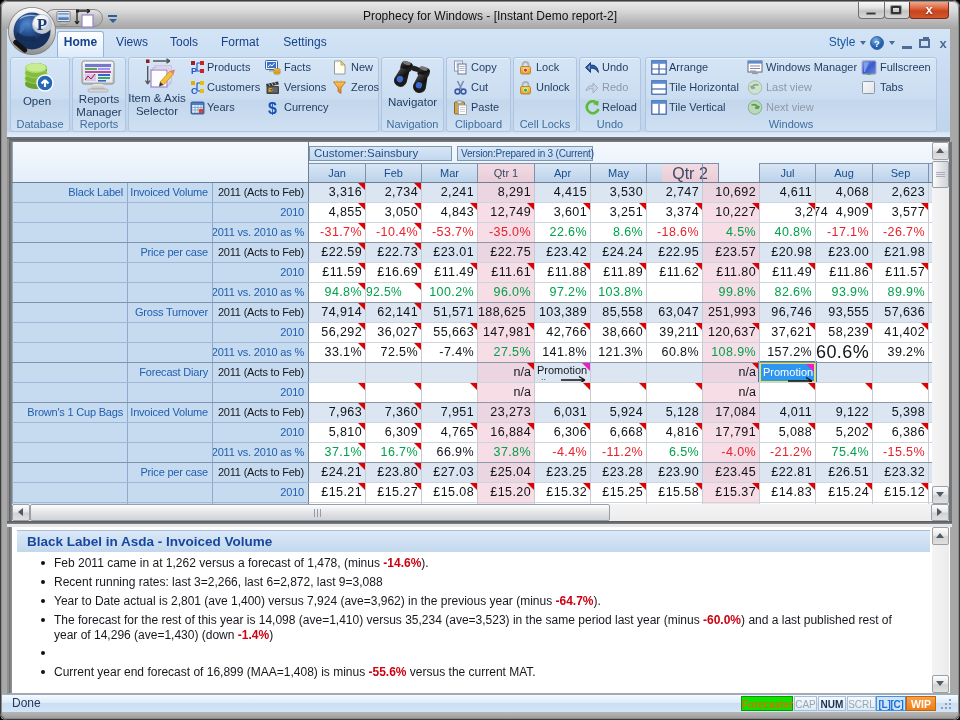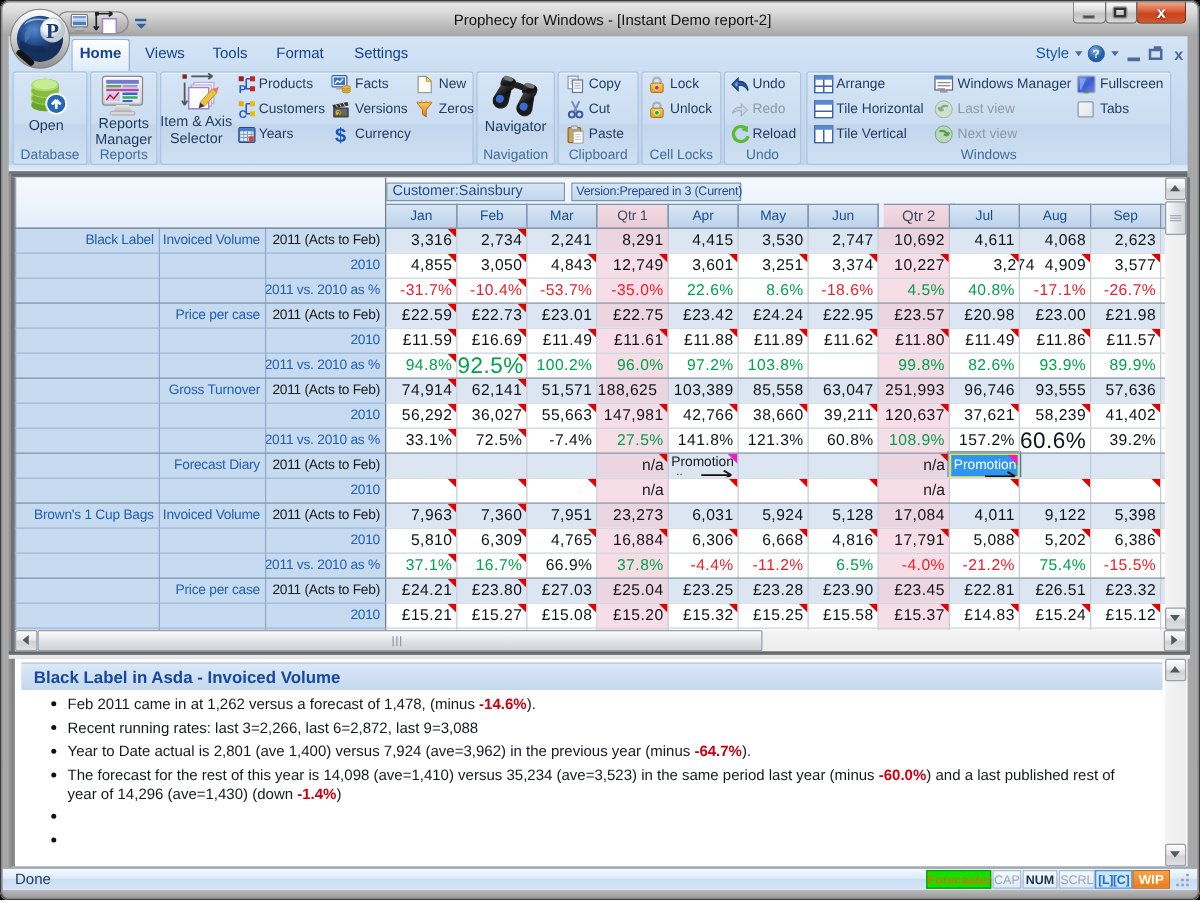--- a/index.html
+++ b/index.html
@@ -392,21 +392,21 @@
 <div style="position:absolute;left:0;top:0;width:920px;height:40px;background:linear-gradient(#f4f9fe,#e4eefa);"></div>
 <div style="position:absolute;left:297px;top:4px;width:143px;height:15px;background:linear-gradient(#d8e6f5,#c2d7ee);border:1px solid #8096ac;color:#1f4e8c;font-size:11.5px;line-height:13px;padding-left:4px;white-space:nowrap;">Customer:Sainsbury</div>
 <div style="position:absolute;left:445px;top:4px;width:136px;height:15px;background:linear-gradient(#d8e6f5,#c2d7ee);border:1px solid #8096ac;color:#1f4e8c;font-size:10px;line-height:13.5px;padding-left:3px;white-space:nowrap;letter-spacing:-0.2px;">Version:Prepared in 3 (Current)</div>
 <div style="position:absolute;left:297px;top:21px;width:57px;height:19px;background:linear-gradient(#d8e6f5,#bcd2ea);border-right:1px solid #7d93ad;border-top:1px solid #7d93ad;color:#174e8d;font-size:11px;text-align:center;line-height:19px;">Jan</div>
 <div style="position:absolute;left:354px;top:21px;width:56px;height:19px;background:linear-gradient(#d8e6f5,#bcd2ea);border-right:1px solid #7d93ad;border-top:1px solid #7d93ad;color:#174e8d;font-size:11px;text-align:center;line-height:19px;">Feb</div>
 <div style="position:absolute;left:410px;top:21px;width:56px;height:19px;background:linear-gradient(#d8e6f5,#bcd2ea);border-right:1px solid #7d93ad;border-top:1px solid #7d93ad;color:#174e8d;font-size:11px;text-align:center;line-height:19px;">Mar</div>
 <div style="position:absolute;left:466px;top:21px;width:57px;height:19px;background:linear-gradient(#f2dbe3,#e9ccd7);border-right:1px solid #7d93ad;border-top:1px solid #7d93ad;color:#3a4a63;font-size:11px;text-align:center;line-height:19px;">Qtr 1</div>
 <div style="position:absolute;left:523px;top:21px;width:56px;height:19px;background:linear-gradient(#d8e6f5,#bcd2ea);border-right:1px solid #7d93ad;border-top:1px solid #7d93ad;color:#174e8d;font-size:11px;text-align:center;line-height:19px;">Apr</div>
 <div style="position:absolute;left:579px;top:21px;width:56px;height:19px;background:linear-gradient(#d8e6f5,#bcd2ea);border-right:1px solid #7d93ad;border-top:1px solid #7d93ad;color:#174e8d;font-size:11px;text-align:center;line-height:19px;">May</div>
 <div style="position:absolute;left:635px;top:21px;width:56px;height:19px;background:linear-gradient(#d8e6f5,#bcd2ea);border-right:1px solid #7d93ad;border-top:1px solid #7d93ad;color:#174e8d;font-size:11px;text-align:center;line-height:19px;">Jun</div>
-<div style="position:absolute;left:695px;top:21px;width:57px;height:19px;background:linear-gradient(#f2dbe3,#e9ccd7);border-right:1px solid #7d93ad;border-top:1px solid #7d93ad;color:#3a4a63;font-size:12px;text-align:center;line-height:19px;">Qtr 2</div>
+<div style="position:absolute;left:650px;top:21px;width:57px;height:19px;background:linear-gradient(#f2dbe3,#e9ccd7);border-right:1px solid #7d93ad;border-top:1px solid #7d93ad;color:#3a4a63;font-size:16px;text-align:center;line-height:19px;">Qtr 2</div>
 <div style="position:absolute;left:748px;top:21px;width:56px;height:19px;background:linear-gradient(#d8e6f5,#bcd2ea);border-right:1px solid #7d93ad;border-top:1px solid #7d93ad;color:#174e8d;font-size:11px;text-align:center;line-height:19px;">Jul</div>
 <div style="position:absolute;left:804px;top:21px;width:57px;height:19px;background:linear-gradient(#d8e6f5,#bcd2ea);border-right:1px solid #7d93ad;border-top:1px solid #7d93ad;color:#174e8d;font-size:11px;text-align:center;line-height:19px;">Aug</div>
 <div style="position:absolute;left:861px;top:21px;width:56px;height:19px;background:linear-gradient(#d8e6f5,#bcd2ea);border-right:1px solid #7d93ad;border-top:1px solid #7d93ad;color:#174e8d;font-size:11px;text-align:center;line-height:19px;">Sep</div>
 <div style="position:absolute;left:917px;top:21px;width:3px;height:19px;background:#c9daee;border-top:1px solid #7d93ad;"></div>
 <div style="position:absolute;left:0;top:40px;width:920px;height:20px;background:#dce6f2;"></div>
 <div style="position:absolute;left:466px;top:40px;width:57px;height:20px;background:#ead5e0;"></div>
 <div style="position:absolute;left:691px;top:40px;width:57px;height:20px;background:#ead5e0;"></div>
 <div style="position:absolute;left:297px;top:43px;width:53px;height:15px;color:#101318;font-size:12.5px;text-align:right;line-height:15px;letter-spacing:0.4px;">3,316</div>
 <div style="position:absolute;left:354px;top:43px;width:52px;height:15px;color:#101318;font-size:12.5px;text-align:right;line-height:15px;letter-spacing:0.4px;">2,734</div>
 <div style="position:absolute;left:410px;top:43px;width:52px;height:15px;color:#101318;font-size:12.5px;text-align:right;line-height:15px;letter-spacing:0.4px;">2,241</div>
@@ -499,21 +499,21 @@
 <div style="position:absolute;left:627px;top:121px;width:0;height:0;border-top:7px solid #e00000;border-left:7px solid transparent;"></div>
 <div style="position:absolute;left:683px;top:121px;width:0;height:0;border-top:7px solid #e00000;border-left:7px solid transparent;"></div>
 <div style="position:absolute;left:740px;top:121px;width:0;height:0;border-top:7px solid #e00000;border-left:7px solid transparent;"></div>
 <div style="position:absolute;left:796px;top:121px;width:0;height:0;border-top:7px solid #e00000;border-left:7px solid transparent;"></div>
 <div style="position:absolute;left:853px;top:121px;width:0;height:0;border-top:7px solid #e00000;border-left:7px solid transparent;"></div>
 <div style="position:absolute;left:909px;top:121px;width:0;height:0;border-top:7px solid #e00000;border-left:7px solid transparent;"></div>
 <div style="position:absolute;left:0;top:140px;width:920px;height:20px;background:#ffffff;"></div>
 <div style="position:absolute;left:466px;top:140px;width:57px;height:20px;background:#f6dde6;"></div>
 <div style="position:absolute;left:691px;top:140px;width:57px;height:20px;background:#f6dde6;"></div>
 <div style="position:absolute;left:297px;top:143px;width:53px;height:15px;color:#00a14b;font-size:12.5px;text-align:right;line-height:15px;letter-spacing:0.4px;">94.8%</div>
-<div style="position:absolute;left:354px;top:143px;width:52px;height:15px;color:#00a14b;font-size:18px;text-align:center;line-height:15px;letter-spacing:0.4px;">92.5%</div>
+<div style="position:absolute;left:354px;top:143px;width:52px;height:15px;color:#00a14b;font-size:12px;text-align:left;line-height:15px;letter-spacing:0.4px;">92.5%</div>
 <div style="position:absolute;left:410px;top:143px;width:52px;height:15px;color:#00a14b;font-size:12.5px;text-align:right;line-height:15px;letter-spacing:0.4px;">100.2%</div>
 <div style="position:absolute;left:466px;top:143px;width:53px;height:15px;color:#00a14b;font-size:12.5px;text-align:right;line-height:15px;letter-spacing:0.4px;">96.0%</div>
 <div style="position:absolute;left:523px;top:143px;width:52px;height:15px;color:#00a14b;font-size:12.5px;text-align:right;line-height:15px;letter-spacing:0.4px;">97.2%</div>
 <div style="position:absolute;left:579px;top:143px;width:52px;height:15px;color:#00a14b;font-size:12.5px;text-align:right;line-height:15px;letter-spacing:0.4px;">103.8%</div>
 <div style="position:absolute;left:635px;top:143px;width:52px;height:15px;color:#00a14b;font-size:12.5px;text-align:right;line-height:15px;letter-spacing:0.4px;margin-top:48px;">97.5%</div>
 <div style="position:absolute;left:691px;top:143px;width:53px;height:15px;color:#00a14b;font-size:12.5px;text-align:right;line-height:15px;letter-spacing:0.4px;">99.8%</div>
 <div style="position:absolute;left:748px;top:143px;width:52px;height:15px;color:#00a14b;font-size:12.5px;text-align:right;line-height:15px;letter-spacing:0.4px;">82.6%</div>
 <div style="position:absolute;left:804px;top:143px;width:53px;height:15px;color:#00a14b;font-size:12.5px;text-align:right;line-height:15px;letter-spacing:0.4px;">93.9%</div>
 <div style="position:absolute;left:861px;top:143px;width:52px;height:15px;color:#00a14b;font-size:12.5px;text-align:right;line-height:15px;letter-spacing:0.4px;">89.9%</div>
 <div style="position:absolute;left:346px;top:141px;width:0;height:0;border-top:7px solid #e00000;border-left:7px solid transparent;"></div>
@@ -822,20 +822,21 @@
 <div class="abs" style="left:41px;top:561px;width:4px;height:4px;background:#111;border-radius:50%;"></div>
 <div class="abs" style="left:54px;top:556px;width:864px;height:32px;color:#15181d;font-size:12px;line-height:14.5px;">Feb 2011 came in at 1,262 versus a forecast of 1,478, (minus <b style="color:#cc0011">-14.6%</b>).</div>
 <div class="abs" style="left:41px;top:580px;width:4px;height:4px;background:#111;border-radius:50%;"></div>
 <div class="abs" style="left:54px;top:575px;width:864px;height:32px;color:#15181d;font-size:12px;line-height:14.5px;">Recent running rates: last 3=2,266, last 6=2,872, last 9=3,088</div>
 <div class="abs" style="left:41px;top:599px;width:4px;height:4px;background:#111;border-radius:50%;"></div>
 <div class="abs" style="left:54px;top:594px;width:864px;height:32px;color:#15181d;font-size:12px;line-height:14.5px;">Year to Date actual is 2,801 (ave 1,400) versus 7,924 (ave=3,962) in the previous year (minus <b style="color:#cc0011">-64.7%</b>).</div>
 <div class="abs" style="left:41px;top:618px;width:4px;height:4px;background:#111;border-radius:50%;"></div>
 <div class="abs" style="left:54px;top:613px;width:864px;height:32px;color:#15181d;font-size:12px;line-height:14.5px;">The forecast for the rest of this year is 14,098 (ave=1,410) versus 35,234 (ave=3,523) in the same period last year (minus <b style="color:#cc0011">-60.0%</b>) and a last published rest of year of 14,296 (ave=1,430) (down <b style="color:#cc0011">-1.4%</b>)</div>
 <div class="abs" style="left:41px;top:651px;width:4px;height:4px;background:#111;border-radius:50%;"></div>
 <div class="abs" style="left:41px;top:670px;width:4px;height:4px;background:#111;border-radius:50%;"></div>
+<div class="abs" style="left:54px;top:665px;width:864px;height:32px;color:#15181d;font-size:12px;line-height:14.5px;">Current year end forecast of 16,899 (MAA=1,408) is minus <b style="color:#cc0011">-55.6%</b> versus the current MAT.</div>
 <div class="abs" style="left:932px;top:527px;width:17px;height:166px;background:linear-gradient(90deg,#f4f4f4,#ececec);"></div>
 <div class="abs" style="left:932px;top:527px;width:17px;height:18px;background:linear-gradient(#fdfdfd,#e8e8e8 45%,#d2d2d2 55%,#e0e0e0);border:1px solid #9a9fa8;border-radius:2px;"></div>
 <div class="abs" style="left:936px;top:533px;width:0;height:0;border-left:4px solid transparent;border-right:4px solid transparent;border-bottom:5px solid #4e5a66;"></div>
 <div class="abs" style="left:932px;top:675px;width:17px;height:18px;background:linear-gradient(#fdfdfd,#e8e8e8 45%,#d2d2d2 55%,#e0e0e0);border:1px solid #9a9fa8;border-radius:2px;"></div>
 <div class="abs" style="left:936px;top:681px;width:0;height:0;border-left:4px solid transparent;border-right:4px solid transparent;border-top:5px solid #4e5a66;"></div>
 <div class="abs" style="left:2px;top:694px;width:956px;height:18px;background:linear-gradient(#f6fafe,#dcebf9 45%,#cbdff4 50%,#d3e5f6);border-top:1px solid #98aec8;"></div>
 <div class="abs" style="left:12px;top:696px;width:200px;height:14px;color:#243a5e;font-size:12px;line-height:14px;">Done</div>
 <div class="abs" style="left:741px;top:696px;width:52px;height:15px;background:#12e000;border:1px solid #0a9a00;color:#c87800;font-weight:bold;font-size:11px;text-align:center;line-height:15px;font-size:10px;">Forecaster</div>
 <div class="abs" style="left:794px;top:696px;width:23px;height:15px;background:linear-gradient(#f4f9fe,#dcebf9);border:1px solid #aabdd4;color:#9aa5b1;font-size:11px;text-align:center;line-height:15px;font-size:10px;">CAP</div>
 <div class="abs" style="left:818px;top:696px;width:28px;height:15px;background:linear-gradient(#f4f9fe,#dcebf9);border:1px solid #aabdd4;color:#1d2f4f;font-weight:bold;font-size:11px;text-align:center;line-height:15px;font-size:10px;">NUM</div>

